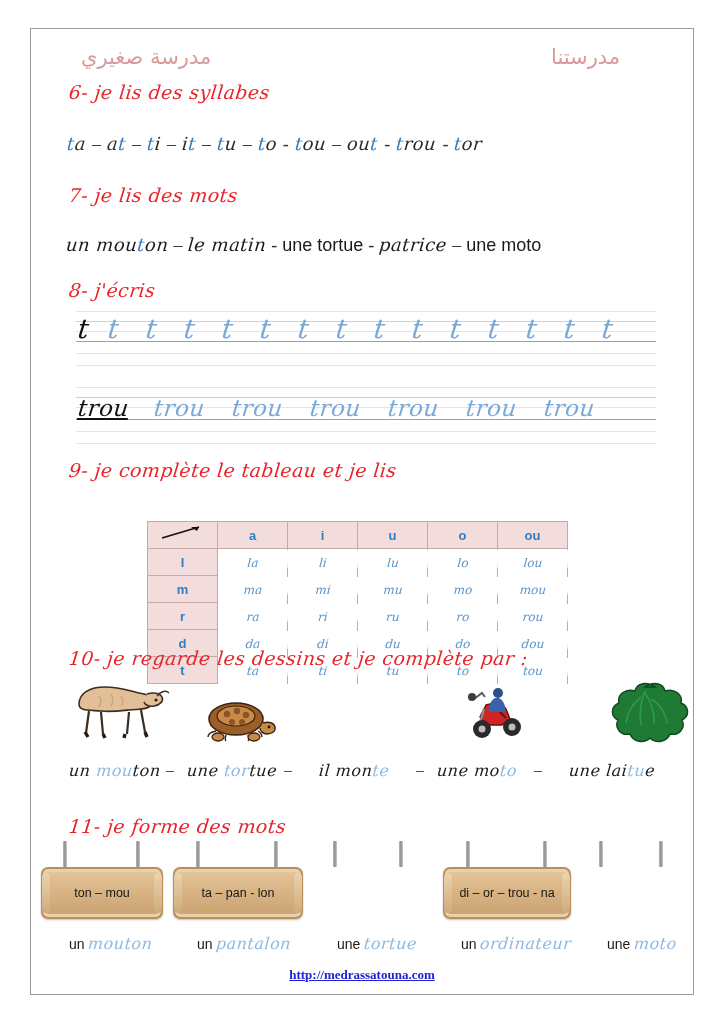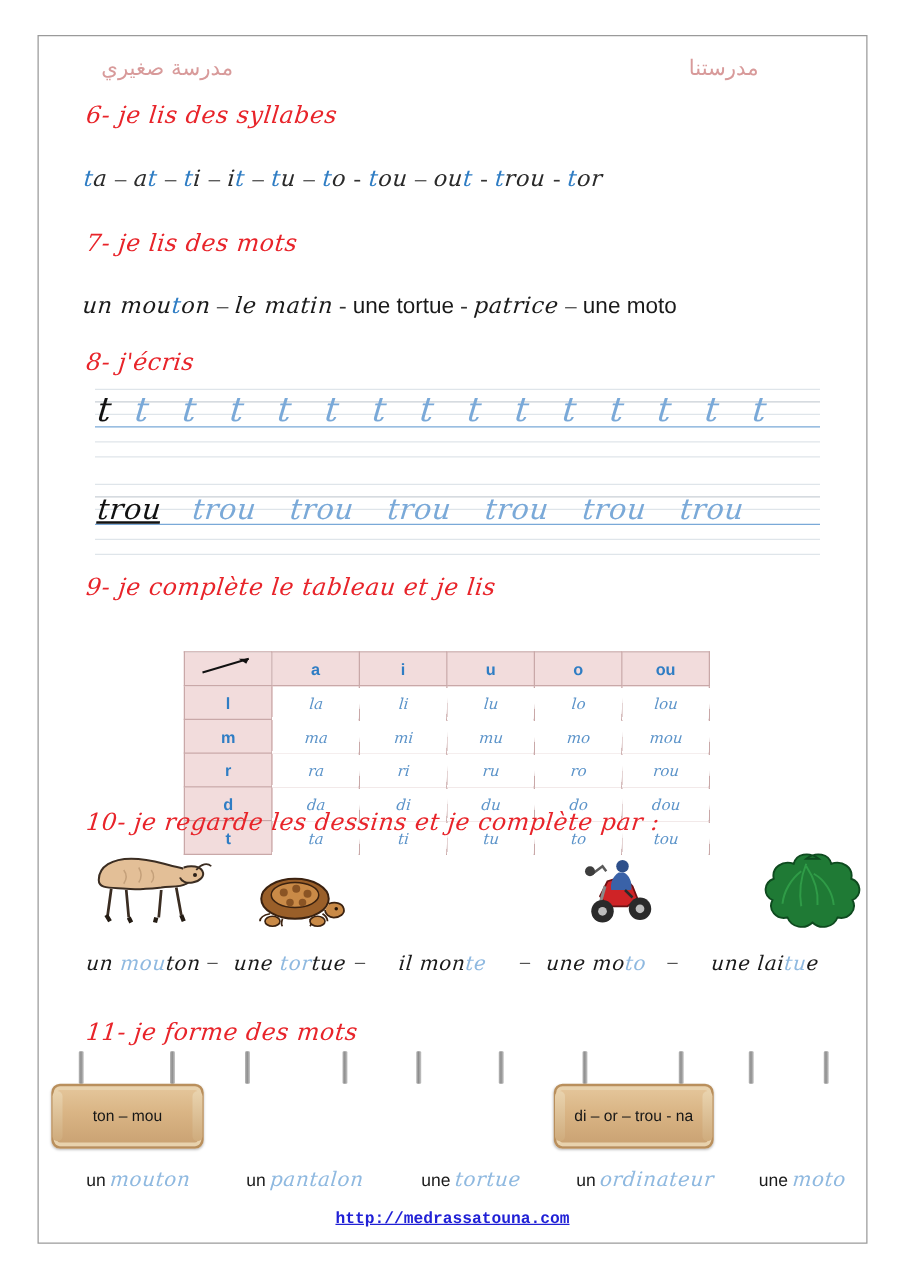--- a/index.html
+++ b/index.html
@@ -8,21 +8,21 @@
     font-family:"Liberation Serif",serif;
   }
   .page{
     position:absolute;left:30px;top:28px;width:664px;height:967px;
     border:1px solid #9a9a9a;background:#fff;box-sizing:border-box;
   }
   .inner{position:relative;width:100%;height:100%;}
 
   
   .arabic{
-    position:absolute;color:#d89a9a;font-size:17px;direction:rtl;
+    position:absolute;color:#d89a9a;font-size:21px;direction:rtl;
     font-family:"DejaVu Sans","Liberation Sans",sans-serif;white-space:nowrap;text-align:right;
   }
   #ar-left{left:50px;top:16px;}
   #ar-right{left:520px;top:16px;}
 
   
   .heading{
     position:absolute;color:#e8242a;white-space:nowrap;
     font-family:"DejaVu Serif","Liberation Serif",serif;
     font-style:italic;font-size:19px;letter-spacing:.4px;
@@ -128,21 +128,21 @@
     font-size:12.5px;color:#161616;white-space:nowrap;
   }
 
   #answers{
     position:absolute;left:38px;top:905px;width:610px;
     font-size:16px;color:#1a1a1a;white-space:nowrap;
   }
 
   #siteurl{
     position:absolute;left:0;top:938px;width:100%;text-align:center;
-    font-family:Liberation Mono, monospace;font-size:13px;font-weight:bold;
+    font-family:Liberation Serif, serif;font-size:13px;font-weight:bold;
     color:#2121d6;text-decoration:underline;
   }
 </style>
 </head>
 <body>
 
 <div class="page">
  <div class="inner">
 
   <div class="arabic" id="ar-left">مدرسة صغيري</div>
@@ -343,20 +343,23 @@
           </div>
           <div class="board">
             <span>ton – mou</span>
           </div>
         </div>
         <div class="sign" style="left: 142px; top: 812px; width: 130px; position: absolute;">
           <div class="ropes">
             <div class="rope" style="left: 18%;"></div>
             <div class="rope" style="left: 78%;"></div>
           </div>
+          <div class="board">
+            <span>ta  – pan - lon</span>
+          </div>
         </div>
         <div class="sign" style="left: 282px; top: 812px; width: 110px; position: absolute;">
           <div class="ropes">
             <div class="rope" style="left: 18%;"></div>
             <div class="rope" style="left: 78%;"></div>
           </div>
         </div>
         <div class="sign" style="left: 412px; top: 812px; width: 128px; position: absolute;">
           <div class="ropes">
             <div class="rope" style="left: 18%;"></div>

